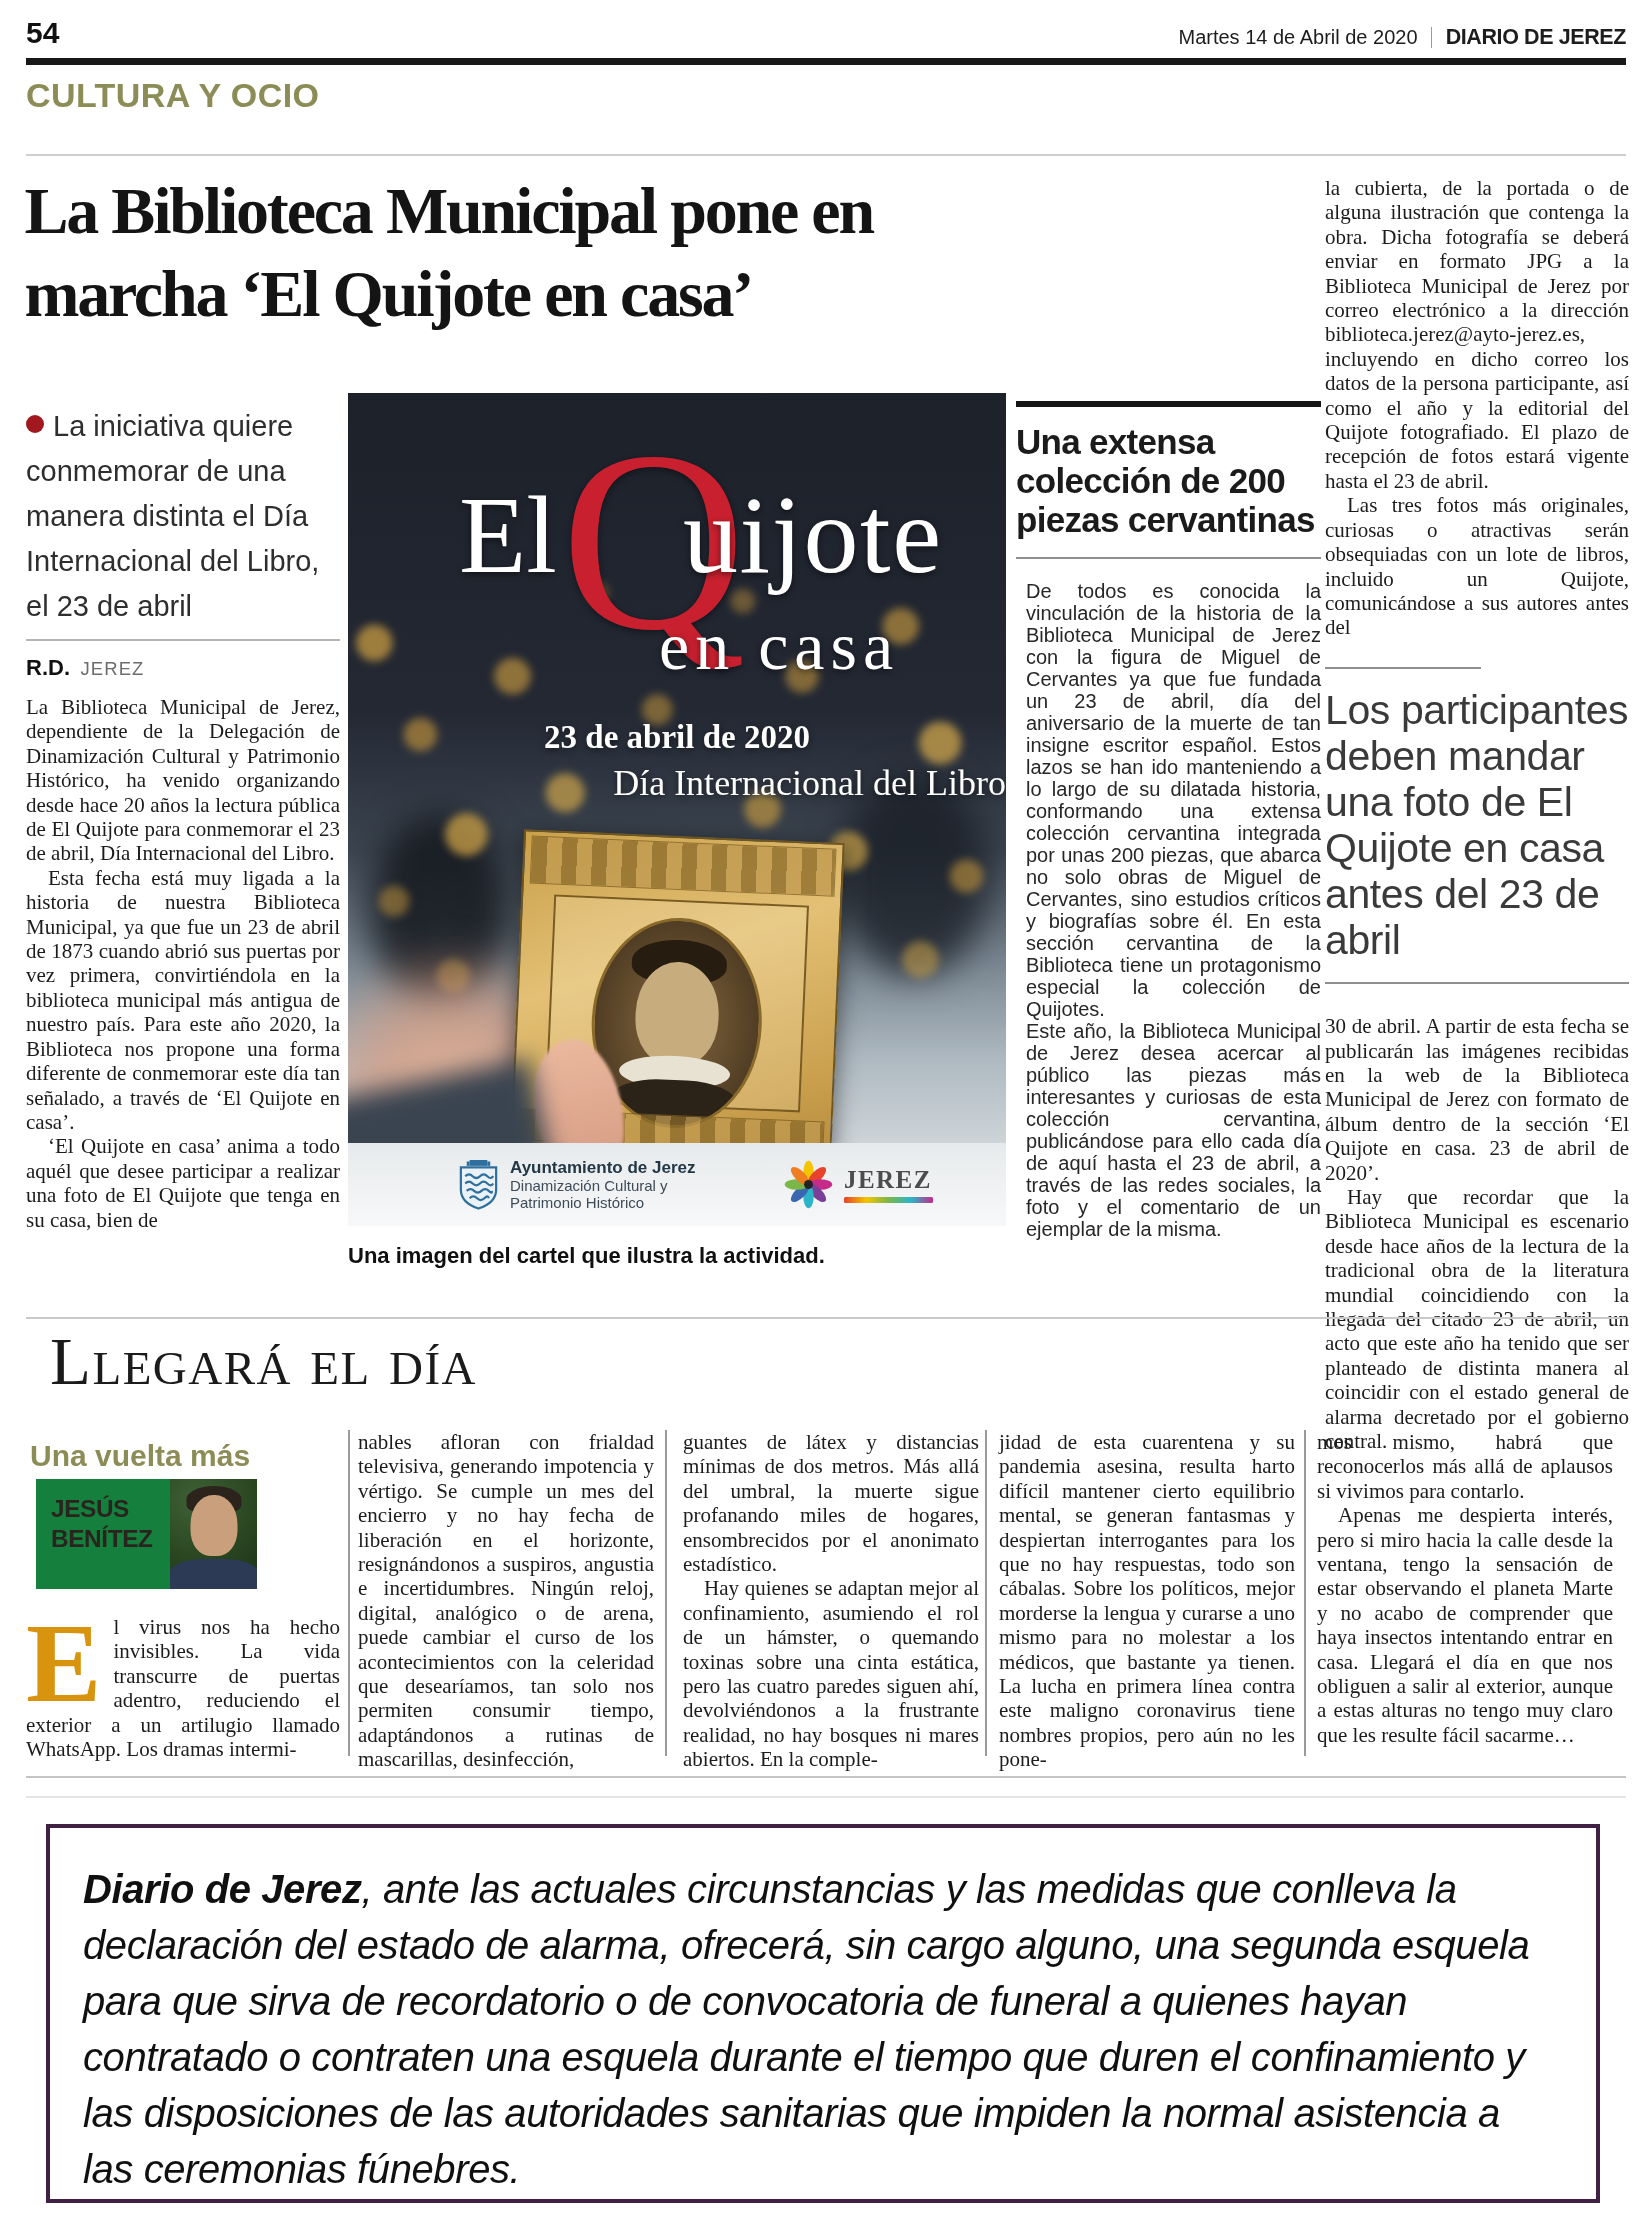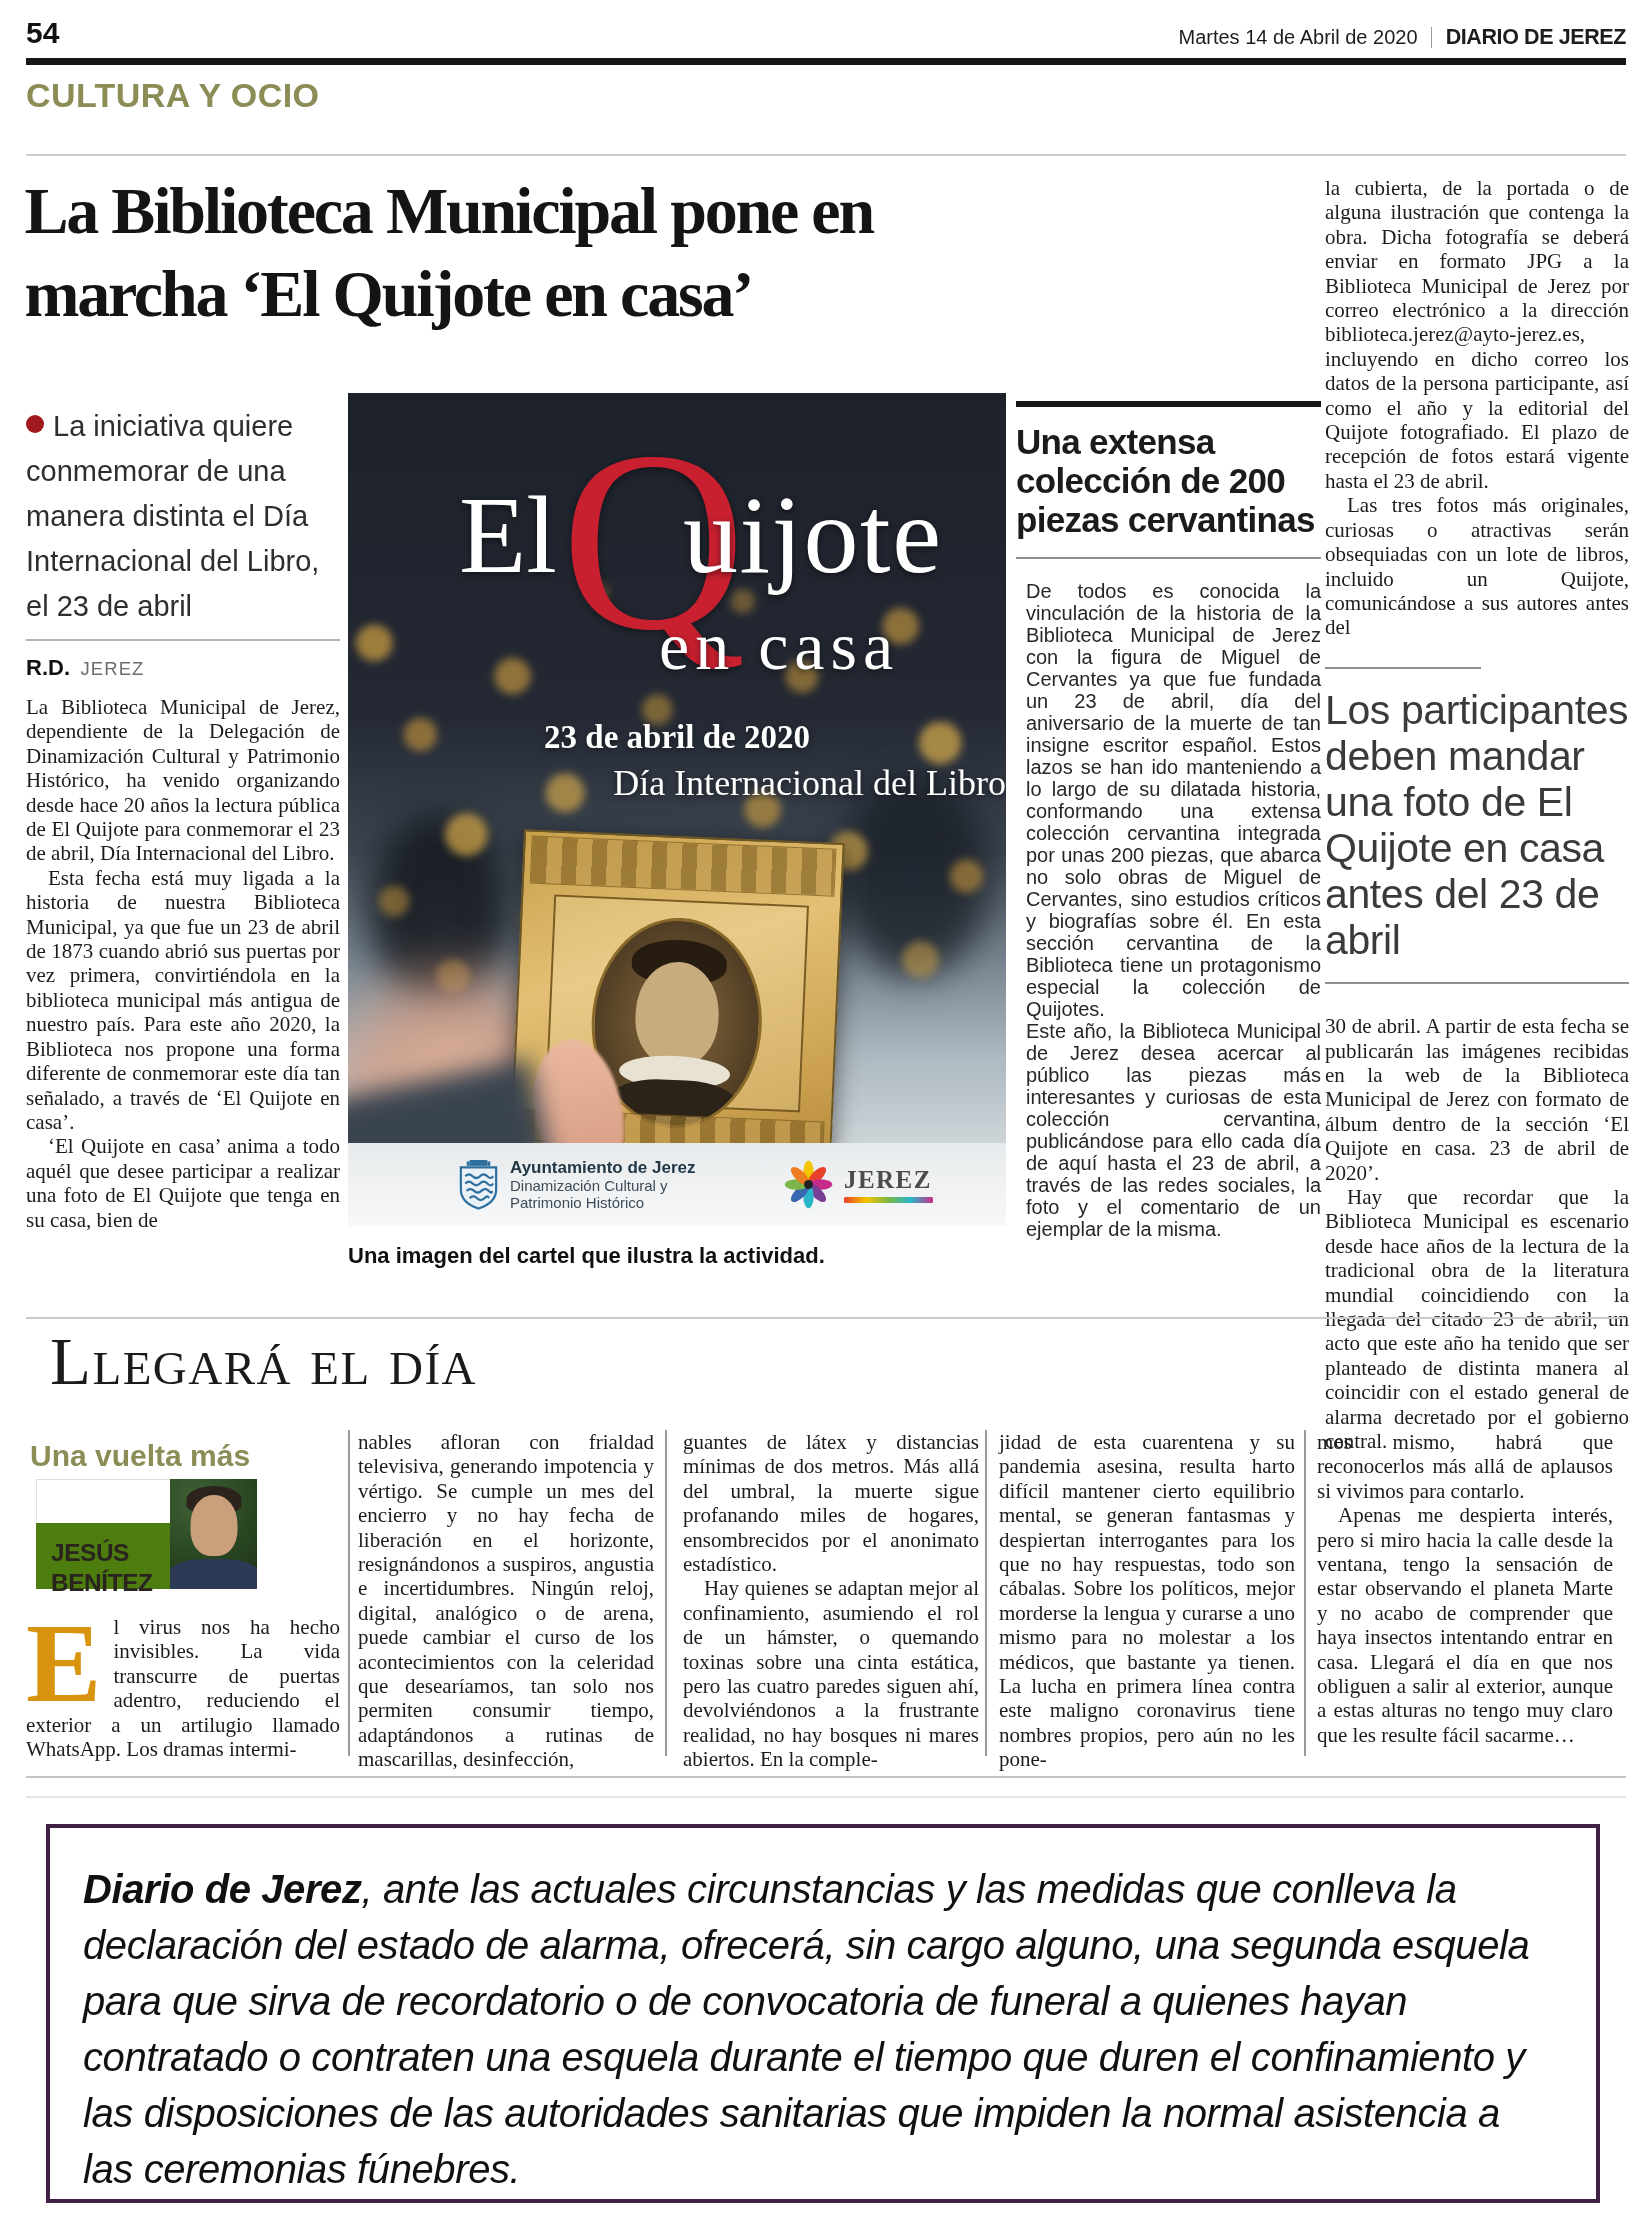--- a/index.html
+++ b/index.html
@@ -102,21 +102,21 @@
   #sidebar h2{margin:15px 0 0 0;font-size:35px;line-height:39px;font-weight:bold;color:#1b1b1b;letter-spacing:-0.7px;}
   #sidebar .rule-thin{height:1.5px;background:#8f8f8f;margin-top:18px;}
   #sidebar .sbody{margin-top:21px;font-size:20px;line-height:22px;color:#272727;text-align:justify;margin-left:10px;}
   #sidebar .sbody p{margin:0;}
 
   
   #opinion-rule{top:1317px;left:26px;right:23px;height:2.2px;background:#c9c9c9;}
   #op-title{top:1328px;left:50px;margin:0;font-family:"Liberation Serif",serif;font-variant:small-caps;font-weight:500;font-size:67px;line-height:1;letter-spacing:1.5px;color:#1b1b1b;}
   #op-kicker{top:1439px;left:30px;font-size:30px;font-weight:bold;color:#8c8c57;}
   #op-authorbox{top:1479px;left:36px;width:221px;height:110px;display:flex;box-shadow:0 0 0 0.7px #d8d4ca inset;}
-  .ab-name{width:119px;background:#4d7c0f;padding:15px 0 0 15px;font-size:24.4px;line-height:30px;font-weight:bold;color:#2a241e;letter-spacing:-0.4px;margin-top:44px;}
+  .ab-name{width:119px;background:#15803d;padding:15px 0 0 15px;font-size:24.4px;line-height:30px;font-weight:bold;color:#2a241e;letter-spacing:-0.4px;}
   .ab-photo{position:relative;flex:1;background:radial-gradient(circle at 30% 20%,#3f6136,#27431f 60%,#1c3118);overflow:hidden;}
   .ab-photo .hair{position:absolute;left:50%;top:7.4px;transform:translateX(-50%);width:55px;height:27px;border-radius:50% 50% 30% 30%;background:#2c241c;}
   .ab-photo .face{position:absolute;left:50%;top:16.3px;transform:translateX(-50%);width:47px;height:61px;border-radius:48% 48% 42% 42%;background:#c99f7c;}
   .ab-photo .torso{position:absolute;left:50%;bottom:-4.4px;transform:translateX(-50%);width:89px;height:34px;border-radius:40% 40% 0 0;background:#2c3a55;}
   .op-divider{top:1430px;width:1.5px;height:326px;background:#9a9a9a;}
   #opd1{left:348px;} #opd2{left:665px;} #opd3{left:985px;} #opd4{left:1304px;}
   .opcol{font-family:"Liberation Serif",serif;font-size:21px;line-height:24.4px;text-align:justify;color:#1c1c1c;}
   .opcol p{margin:0;}
   .opcol p.ind{text-indent:21px;}
   #op-col1{top:1615px;left:26px;width:314px;}

